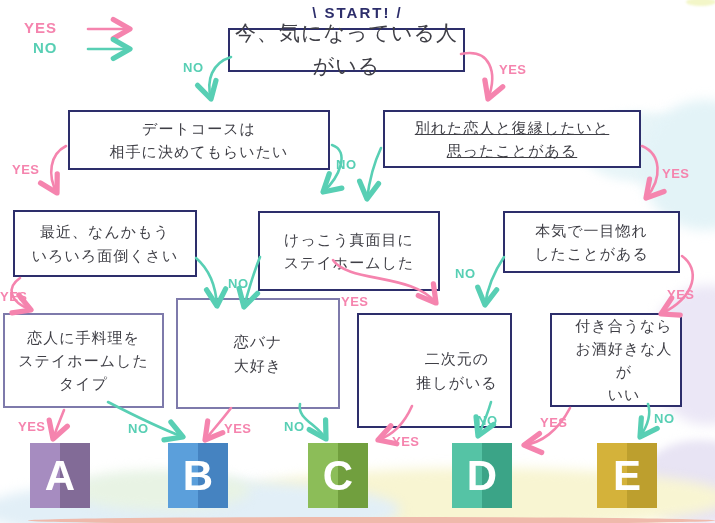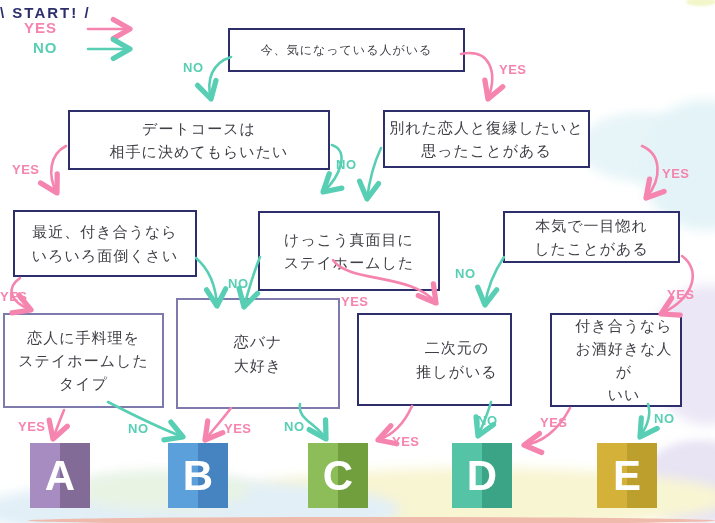--- a/index.html
+++ b/index.html
@@ -1,26 +1,26 @@
 <!DOCTYPE html>
 <html style="--yes: #f584ae; --no: #58cfb4; --border: #2d2e6b; --border_light: #7e7aab; --border-light: #7e7aab; --text: #3f3f46;"><head>
 <meta charset="utf-8">
 <style>
   html,body{margin:0;padding:0;background:#fff;}
   .stage{position:relative;width:715px;height:523px;background:#ffffff;overflow:hidden;
          font-family:"Liberation Sans","DejaVu Sans",sans-serif;}
   .blob{position:absolute;border-radius:50%;pointer-events:none;z-index:1;}
-  .start-label{position:absolute;top:4px;left:0;width:715px;text-align:left;
+  .start-label{position:absolute;top:4px;left:0;width:715px;text-align:center;
                font-size:15px;font-weight:bold;letter-spacing:2px;color:var(--border);z-index:2;}
   .legend-word{position:absolute;font-size:15px;font-weight:bold;letter-spacing:1px;z-index:5;}
   .node{position:absolute;background:#fff;border:2px solid var(--border);box-sizing:border-box;
         display:flex;align-items:center;justify-content:center;text-align:center;
         white-space:pre-line;font-size:15px;line-height:1.55;color:var(--text);
         letter-spacing:1px;z-index:3;}
-  .node.start{font-size:12px;}
+  .node.start{font-size:21px;}
   .node.light{border-color:var(--border-light);}
   .result{position:absolute;top:443px;width:60px;height:65px;z-index:3;
           display:flex;align-items:center;justify-content:center;
           color:#fff;font-size:42px;font-weight:bold;}
   svg.arrows{position:absolute;left:0;top:0;z-index:4;pointer-events:none;}
   .lbl{position:absolute;font-size:13px;font-weight:bold;letter-spacing:.5px;z-index:5;}
   .lbl.yes{color:var(--yes);}
   .lbl.no{color:var(--no);}
   .legend-word.yes{color:var(--yes);}
   .legend-word.no{color:var(--no);}
@@ -43,34 +43,34 @@
 
   <div class="start-label">\ START! /</div>
 
   <span class="legend-word yes" style="left:24px;top:19px;">YES</span>
   <span class="legend-word no" style="left:33px;top:39px;">NO</span>
 
   <div id="nodes">
       <div class="node start" style="left: 228px; top: 28px; width: 237px; height: 44px;">今、気になっている人がいる</div>
       <div class="node" style="left: 68px; top: 110px; width: 262px; height: 60px;">デートコースは
 相手に決めてもらいたい</div>
-      <div class="node" style="left: 383px; top: 110px; width: 207px; height: 58px;">別れた恋人と復縁したいと
+      <div class="node" style="left: 383px; top: 110px; width: 258px; height: 58px; text-decoration: underline;">別れた恋人と復縁したいと
 思ったことがある</div>
-      <div class="node" style="left: 13px; top: 210px; width: 184px; height: 67px;">最近、付き合うなら
+      <div class="node" style="left: 13px; top: 210px; width: 184px; height: 67px;">最近、なんかもう
 いろいろ面倒くさい</div>
       <div class="node" style="left: 258px; top: 211px; width: 182px; height: 80px;">けっこう真面目に
 ステイホームした</div>
-      <div class="node" style="left: 503px; top: 211px; width: 177px; height: 52px;">本気で一目惚れ
+      <div class="node" style="left: 503px; top: 211px; width: 177px; height: 62px;">本気で一目惚れ
 したことがある</div>
       <div class="node light" style="left: 3px; top: 313px; width: 161px; height: 95px;">恋人に手料理を
 ステイホームした
 タイプ</div>
       <div class="node light" style="left: 176px; top: 298px; width: 164px; height: 111px;">恋バナ
 大好き</div>
-      <div class="node" style="left: 357px; top: 313px; width: 155px; height: 93px; padding-left: 45px;">二次元の
+      <div class="node" style="left: 357px; top: 313px; width: 155px; height: 115px; padding-left: 45px;">二次元の
 推しがいる</div>
       <div class="node" style="left: 550px; top: 313px; width: 132px; height: 94px; padding-left: 16px;">付き合うなら
 お酒好きな人が
 いい</div>
     </div>
   <div id="results">
       <div class="result" style="left: 30px; background: linear-gradient(90deg, rgb(166, 140, 192) 0px, rgb(166, 140, 192) 50%, rgb(130, 107, 151) 50%, rgb(130, 107, 151) 100%);">A</div>
       <div class="result" style="left: 168px; background: linear-gradient(90deg, rgb(91, 159, 219) 0px, rgb(91, 159, 219) 50%, rgb(69, 131, 193) 50%, rgb(69, 131, 193) 100%);">B</div>
       <div class="result" style="left: 308px; background: linear-gradient(90deg, rgb(140, 189, 88) 0px, rgb(140, 189, 88) 50%, rgb(113, 159, 62) 50%, rgb(113, 159, 62) 100%);">C</div>
       <div class="result" style="left: 452px; background: linear-gradient(90deg, rgb(85, 195, 165) 0px, rgb(85, 195, 165) 50%, rgb(59, 164, 135) 50%, rgb(59, 164, 135) 100%);">D</div>

